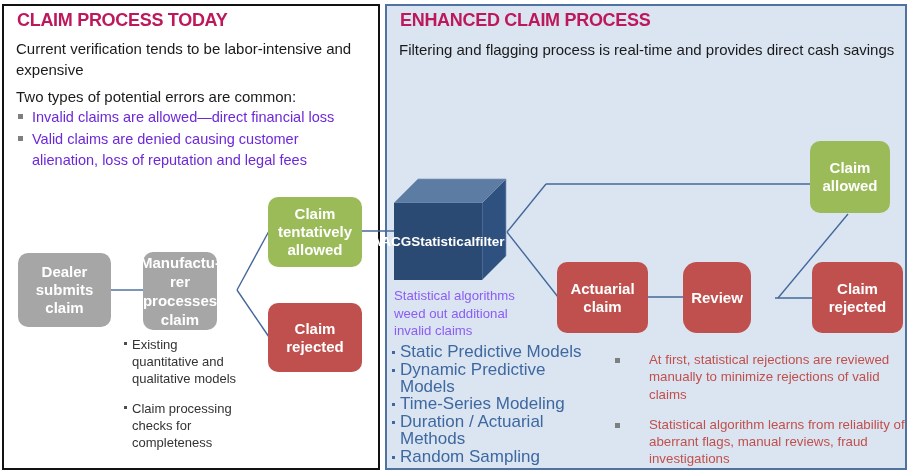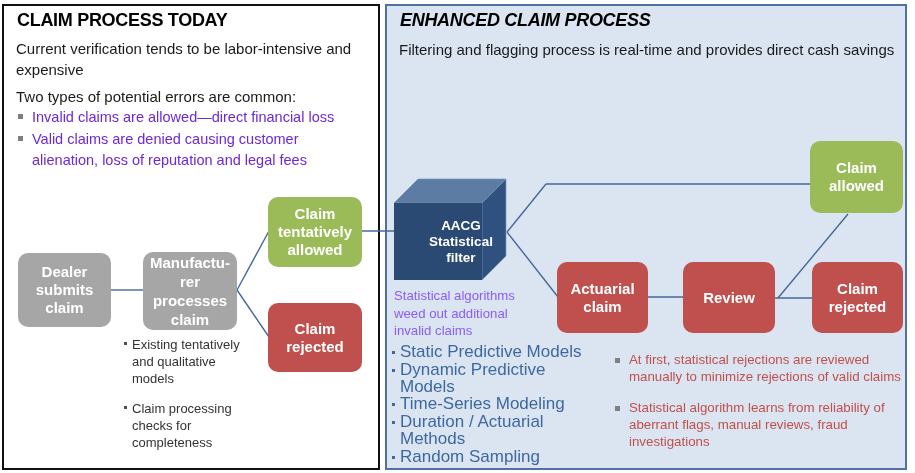--- a/index.html
+++ b/index.html
@@ -5,44 +5,44 @@
   html,body{margin:0;padding:0;background:#fff;}
   .canvas{
     position:relative;width:915px;height:473px;overflow:hidden;background:#fff;
     font-family:"Liberation Sans","DejaVu Sans",sans-serif;
   }
   .panel{position:absolute;box-sizing:border-box;z-index:1;}
   .panel-left{left:2px;top:4px;width:378px;height:466px;background:#ffffff;border:2px solid #111111;}
   .panel-right{left:385px;top:4px;width:522px;height:466px;background:#dbe5f1;border:2px solid #4f72a0;}
   .connector-layer{position:absolute;left:0;top:0;z-index:2;}
   .abs{position:absolute;z-index:3;}
-  .panel-title{font-size:18px;font-weight:bold;color:#000000;letter-spacing:-0.3px;}
+  .panel-title{font-size:18px;font-weight:bold;color:#be185d;letter-spacing:-0.3px;}
   .body-text{font-size:15px;color:#1a1a1a;line-height:21px;}
   .node{
     position:absolute;z-index:3;border-radius:10px;display:flex;align-items:center;justify-content:center;
     text-align:center;color:#ffffff;font-weight:bold;font-size:15px;line-height:18px;padding:3px;box-sizing:border-box;
   }
   .node-gray{background:#a6a6a6;}
   .node-green{background:#9bbb59;}
   .node-red{background:#c0504d;}
   .mfr-line{display:block;line-height:19px;}
   .cube-label{
-    position:absolute;z-index:3;display:flex;flex-direction:column;align-items:center;justify-content:center;
-    color:#ffffff;font-weight:bold;font-size:13.5px;line-height:16px;text-align:center;margin-left:23px;
+    position:absolute;z-index:3;display:flex;align-items:center;justify-content:center;
+    color:#ffffff;font-weight:bold;font-size:13.5px;line-height:16px;text-align:center;
   }
   .bullet-row{display:flex;margin-bottom:1px;}
   .bullet-sq{flex:none;width:5px;height:5px;background:#7f7f7f;margin:7px 9px 0 1px;}
   .bullet-dot{flex:none;width:3px;height:3px;background:#4d4d4d;margin:6px 5px 0 0;}
   .bullet-dot-blue{flex:none;width:3px;height:3px;background:#3e68a0;margin:7px 5px 0 0;}
   .err-text{font-size:14.5px;color:#6d28d9;line-height:21px;width:336px;}
   .note-text{font-size:13px;color:#333333;line-height:17px;width:112px;}
   .note-gap{margin-bottom:13px;}
   .caption-blue{font-size:13.2px;color:#8b5cf6;line-height:17.5px;width:150px;}
   .method-line{display:block;white-space:nowrap;font-size:17px;color:#3e68a0;line-height:16.8px;}
-  .review-text{font-size:13.3px;color:#c0504d;line-height:17.3px;width:282px;}
+  .review-text{font-size:13.3px;color:#c0504d;line-height:17.3px;width:282px;margin-left:20px;}
   .review-gap{margin-bottom:13px;}
 </style>
 </head>
 <body>
 
 <div class="canvas">
 
   <div class="panel panel-left"></div>
   <div class="panel panel-right"></div>
 
@@ -78,45 +78,45 @@
       <span class="err-text">Invalid claims are allowed—direct financial loss</span>
     </div>
     <div class="bullet-row">
       <span class="bullet-sq"></span>
       <span class="err-text">Valid claims are denied causing customer alienation, loss of reputation and legal fees</span>
     </div>
   </div>
 
   <div class="node node-gray" style="left:18px;top:253px;width:93px;height:74px;">Dealer submits claim</div>
 
-  <div class="node node-gray" style="left:143px;top:252px;width:94px;height:78px;">
+  <div class="node node-gray" style="left:143px;top:252px;width:74px;height:78px;">
     <span>
       <span class="mfr-line">Manufactu-</span>
       <span class="mfr-line">rer</span>
       <span class="mfr-line">processes</span>
       <span class="mfr-line">claim</span>
     </span>
   </div>
 
   <div class="node node-green" style="left:268px;top:197px;width:94px;height:70px;">Claim tentatively allowed</div>
 
   <div class="node node-red" style="left:268px;top:303px;width:94px;height:69px;">Claim rejected</div>
 
   <div class="abs" style="left:124px;top:336px;width:124px;">
     <div class="bullet-row note-gap">
       <span class="bullet-dot"></span>
-      <span class="note-text">Existing tentatively and qualitative models</span>
+      <span class="note-text">Existing quantitative and qualitative models</span>
     </div>
     <div class="bullet-row">
       <span class="bullet-dot"></span>
       <span class="note-text">Claim processing checks for completeness</span>
     </div>
   </div>
 
-  <div class="abs panel-title" style="left:400px;top:10px;font-style:italic;">ENHANCED CLAIM PROCESS</div>
+  <div class="abs panel-title" style="left:400px;top:10px;">ENHANCED CLAIM PROCESS</div>
 
   <div class="abs body-text" style="left:399px;top:39px;width:505px;">Filtering and flagging process is real-time and provides direct cash savings</div>
 
   <div class="cube-label" style="left:394px;top:203px;width:88px;height:77px;">
     <span>AACG</span>
     <span>Statistical</span>
     <span>filter</span>
   </div>
 
   <div class="abs caption-blue" style="left:394px;top:287px;">Statistical algorithms weed out additional invalid claims</div>
@@ -149,25 +149,25 @@
       </span>
     </div>
     <div class="bullet-row">
       <span class="bullet-dot-blue"></span>
       <span>
         <span class="method-line">Random Sampling</span>
       </span>
     </div>
   </div>
 
-  <div class="node node-green" style="left:810px;top:141px;width:93px;height:72px;">Claim allowed</div>
+  <div class="node node-green" style="left:810px;top:141px;width:80px;height:72px;">Claim allowed</div>
 
   <div class="node node-red" style="left:557px;top:262px;width:91px;height:71px;">Actuarial claim</div>
 
-  <div class="node node-red" style="left:683px;top:262px;width:92px;height:71px;">Review</div>
+  <div class="node node-red" style="left:683px;top:262px;width:68px;height:71px;border-radius:14px;">Review</div>
 
   <div class="node node-red" style="left:812px;top:262px;width:91px;height:71px;">Claim rejected</div>
 
   <div class="abs" style="left:614px;top:351px;width:292px;">
     <div class="bullet-row review-gap">
       <span class="bullet-sq"></span>
       <span class="review-text">At first, statistical rejections are reviewed manually to minimize rejections of valid claims</span>
     </div>
     <div class="bullet-row">
       <span class="bullet-sq"></span>

